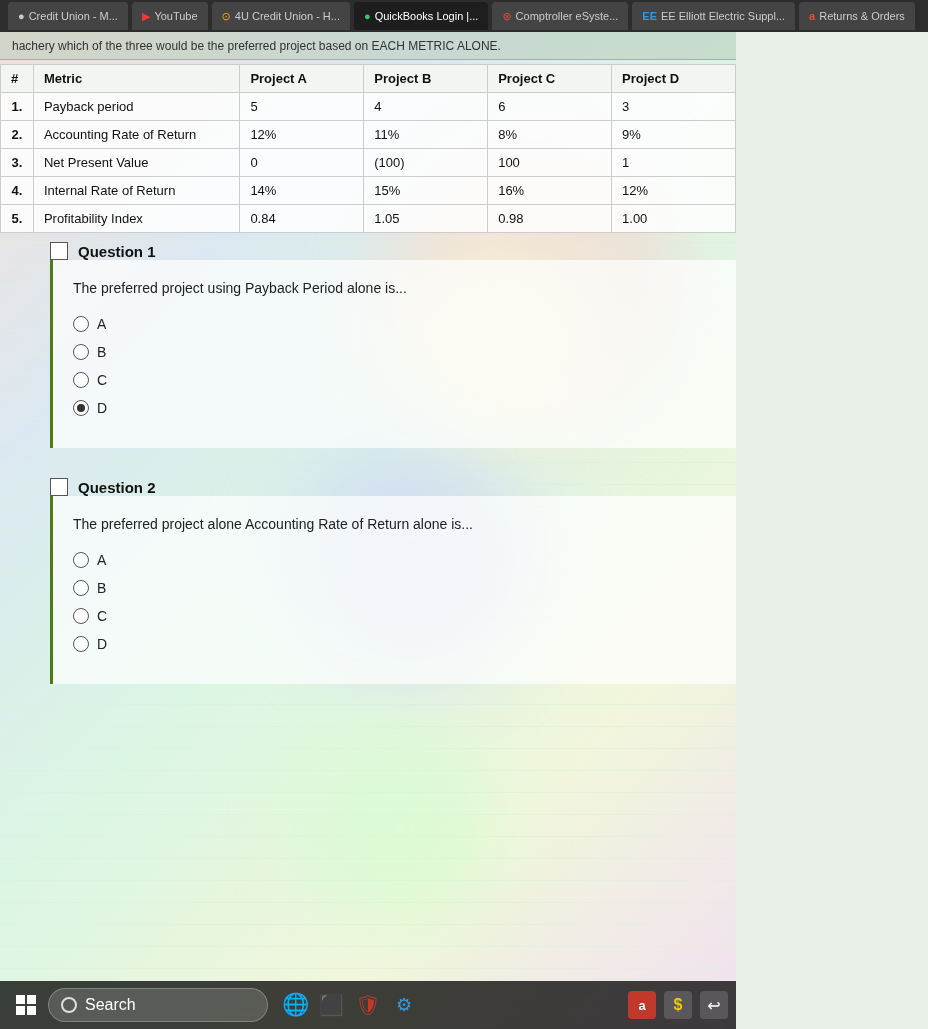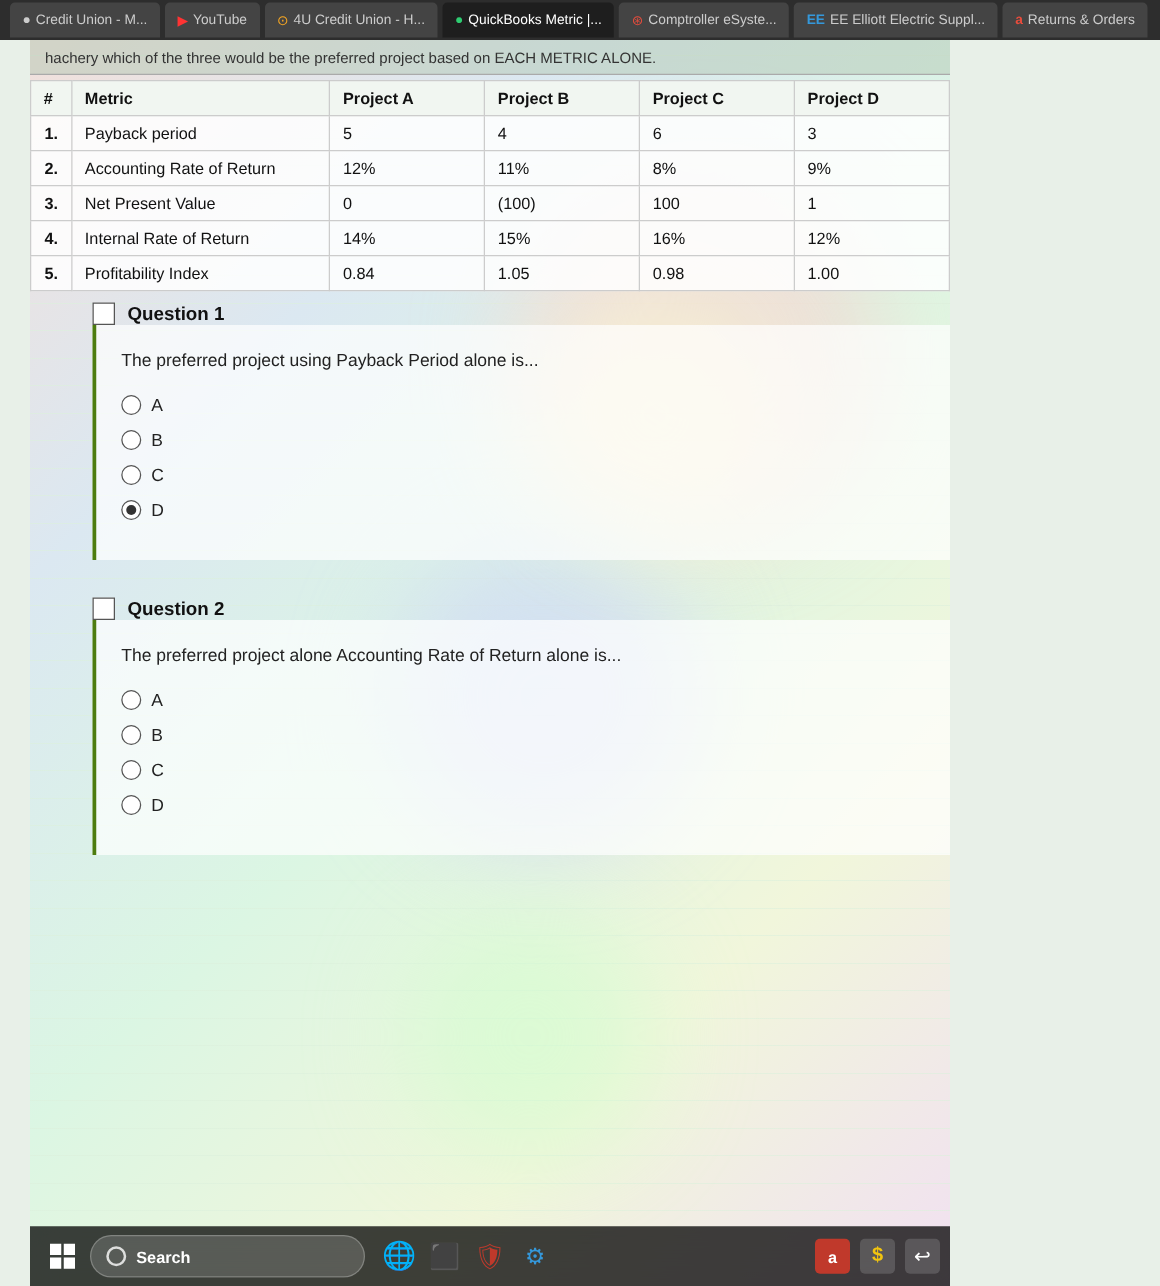--- a/index.html
+++ b/index.html
@@ -38,21 +38,20 @@
       white-space: nowrap;
     }
     .tab-item.active { background: #1e1e1e; color: #fff; }
 
     
     .main-content {
       position: relative;
       width: 736px;
       height: 997px;
       overflow: hidden;
-      margin-left: 24px;
     }
 
     
     .bg-layer {
       position: absolute;
       top: 0; left: 0; right: 0; bottom: 0;
       background: linear-gradient(
         135deg,
         rgba(255,200,200,0.4) 0%,
         rgba(200,220,255,0.4) 25%,
@@ -262,22 +261,21 @@
       width: 220px;
       display: flex;
       align-items: center;
       padding: 0 12px;
       gap: 8px;
       cursor: pointer;
     }
 
     .search-bar-text {
       color: #fff;
-      font-size: 13px;
-      font-weight: bold;
+      font-size: 16px;
     }
 
     .search-icon-circle {
       width: 16px;
       height: 16px;
       border-radius: 50%;
       border: 2px solid rgba(255,255,255,0.8);
       position: relative;
     }
 
@@ -361,21 +359,21 @@
   <div class="tab-item">
     <span style="color:#ff3333;">▶</span>
     <span>YouTube</span>
   </div>
   <div class="tab-item">
     <span style="color:#f5a623;">⊙</span>
     <span>4U Credit Union - H...</span>
   </div>
   <div class="tab-item active">
     <span style="color:#2ecc71;">●</span>
-    <span>QuickBooks Metric |...</span>
+    <span>QuickBooks Login |...</span>
   </div>
   <div class="tab-item">
     <span style="color:#e74c3c;">⊛</span>
     <span>Comptroller eSyste...</span>
   </div>
   <div class="tab-item">
     <span style="font-weight:bold;color:#3498db;">EE</span>
     <span>EE Elliott Electric Suppl...</span>
   </div>
   <div class="tab-item">

